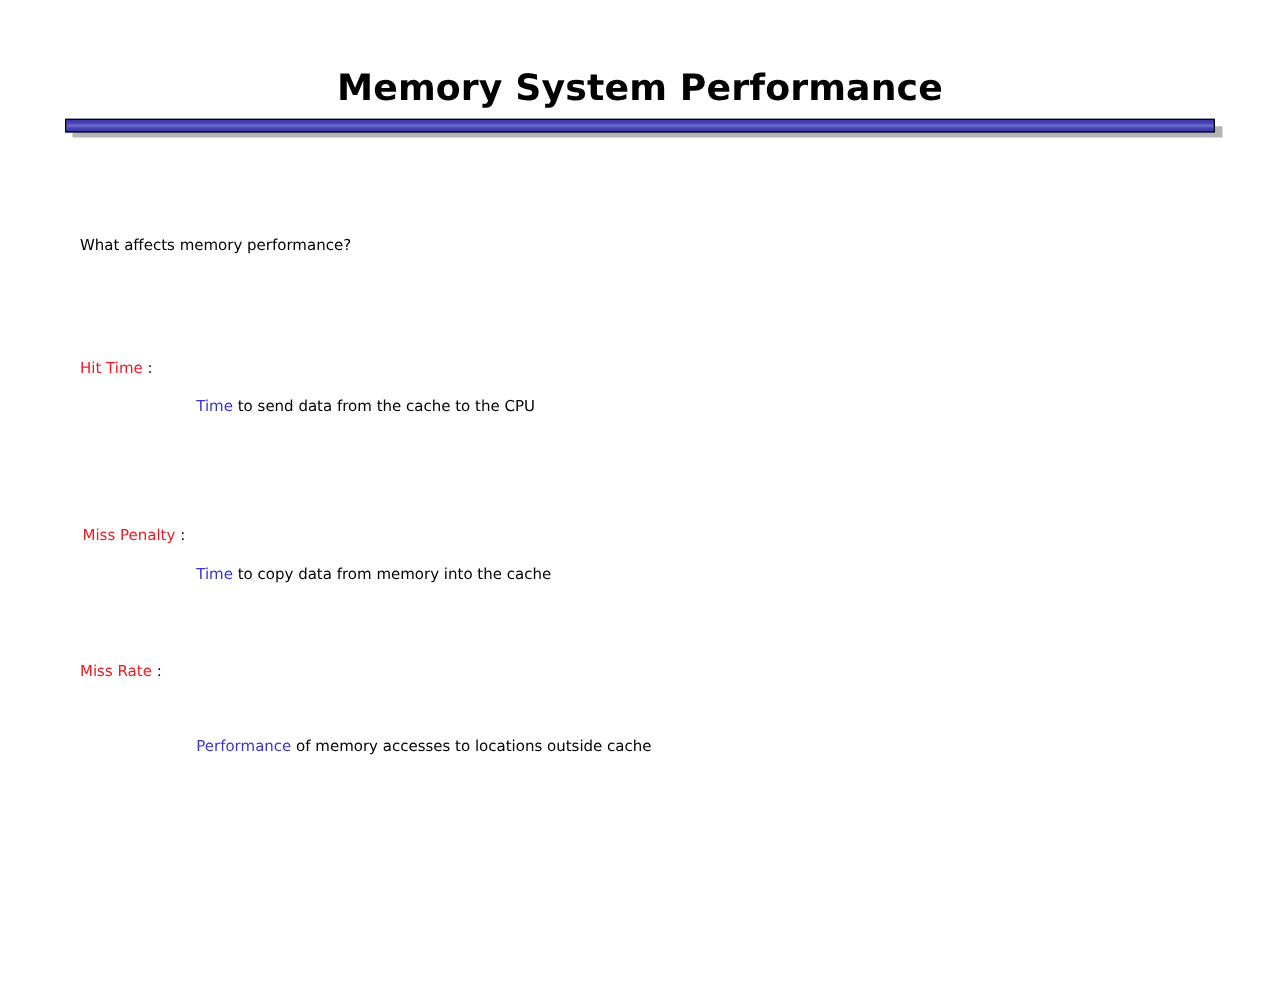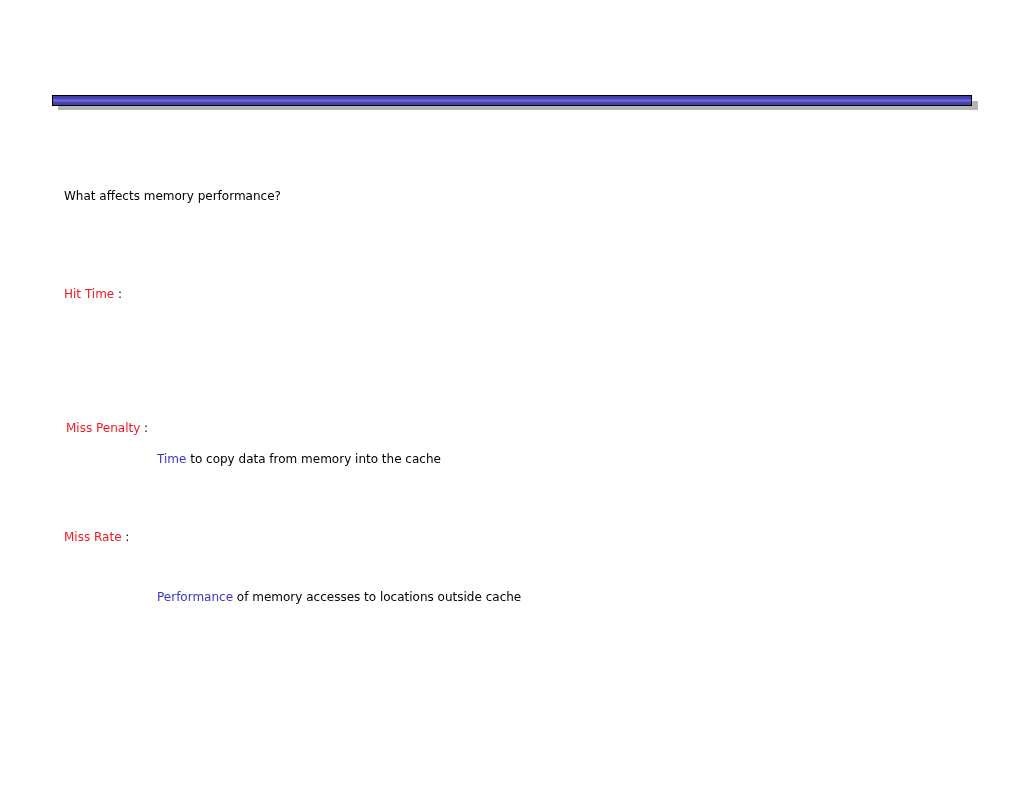--- a/index.html
+++ b/index.html
@@ -96,30 +96,34 @@
 
   .term  { color: #ee1b24; }
   .emph  { color: #3a36c4; }
   .plain { color: #000000; }
 </style>
 </head>
 <body>
 
 <div class="slide">
 
+  <div class="slide-title">Memory System Performance</div>
 
   <div class="title-rule">
     <div class="rule-shadow"></div>
     <div class="rule-bar"></div>
   </div>
 
   <div class="body-line lead-line">What affects memory performance?</div>
 
   <div class="body-line term-line t-hit">
     <span class="term">Hit Time</span><span class="plain"> :</span>
+  </div>
+  <div class="body-line detail-line d-hit">
+    <span class="emph">Time</span><span class="plain"> to send data from the cache to the CPU</span>
   </div>
 
   <div class="body-line term-line pen t-pen">
     <span class="term">Miss Penalty</span><span class="plain"> :</span>
   </div>
   <div class="body-line detail-line d-pen">
     <span class="emph">Time</span><span class="plain"> to copy data from memory into the cache</span>
   </div>
 
   <div class="body-line term-line t-rate">

